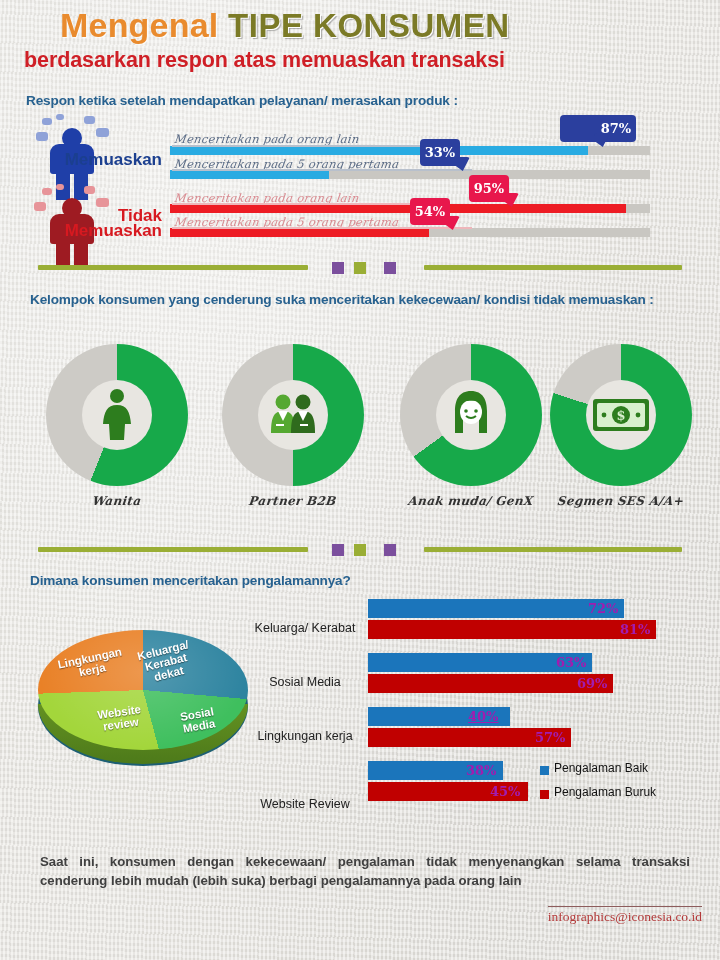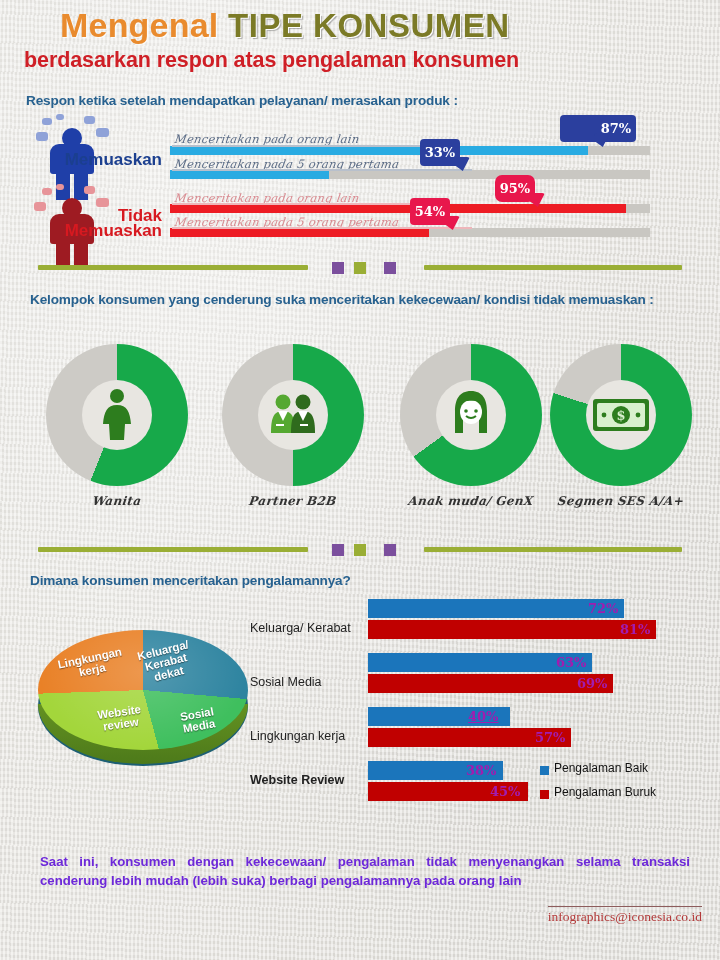--- a/index.html
+++ b/index.html
@@ -73,49 +73,49 @@
   .dicon{position:absolute;left:36px;top:36px;width:70px;height:70px;
          display:flex;align-items:center;justify-content:center;}
 
   
   .pie-area{position:absolute;left:18px;top:600px;width:240px;height:210px;}
   .pie-lbl{position:absolute;color:#fff;font-weight:bold;font-size:11.5px;
            text-align:center;line-height:12px;text-shadow:0 1px 1px rgba(0,0,0,.45);}
 
   
   .bchart{position:absolute;left:250px;top:596px;width:460px;height:240px;}
-  .bcat{position:absolute;right:0;font-size:12.5px;color:#222;text-align:left;white-space:nowrap;}
+  .bcat{position:absolute;right:0;font-size:12.5px;color:#222;text-align:center;white-space:nowrap;}
   .bbar{position:absolute;height:19px;}
   .bval{position:absolute;color:#a21caf;font-weight:bold;font-size:13px;
         font-family:"DejaVu Serif",serif;}
   .lgsq{position:absolute;width:9px;height:9px;}
   .lgtx{position:absolute;font-size:12px;color:#111;white-space:nowrap;}
 
   
-  .foot{position:absolute;left:40px;top:852px;width:650px;color:#6d28d9;
+  .foot{position:absolute;left:40px;top:852px;width:650px;color:#404040;
         font-weight:bold;font-size:13.2px;line-height:19px;text-align:justify;}
   .logo{position:absolute;right:18px;top:903px;text-align:right;}
   .logo-main{font-weight:bold;font-size:15.5px;color:#1a1a1a;letter-spacing:-.2px;}
   .logo-by{font-style:italic;font-weight:bold;font-size:11px;color:#1a1a1a;}
   .logo-ico{font-weight:bold;font-size:17px;color:#1a1a1a;letter-spacing:-.4px;}
   .logo-rule{height:1px;background:#8d5c5c;margin:3px 0 2px 0;}
   .logo-mail{color:#b33a3a;font-family:"Liberation Serif",serif;font-size:13.5px;}
 </style>
 </head>
 <body>
 
 <div id="page"></div>
 <div class="layer">
 
   <div class="title">
     <div class="t-line1">
       <span class="t-m">Mengenal</span>
       <span class="t-k">TIPE KONSUMEN</span>
     </div>
-    <div class="t-line2">berdasarkan respon atas pengalaman konsumen</div>
+    <div class="t-line2">berdasarkan respon atas memuaskan transaksi</div>
   </div>
 
   <div class="sec-head" style="left:26px;top:93px;">Respon ketika setelah mendapatkan pelayanan/ merasakan produk :</div>
 
   <div class="s1">
 
     <div class="person" style="left:30px;top:2px;width:90px;height:86px;">
       <div class="p-head" style="background:#1f3fa8;"></div>
       <div class="p-torso" style="background:#1f3fa8;"></div>
       <div class="p-legL" style="background:#1f3fa8;"></div>
@@ -173,21 +173,21 @@
     <div class="track" style="left:170px;top:22px;width:480px;"></div>
     <div class="fill" style="left:170px;top:22px;width:456px;background:#ed1c24;"></div>
     <div class="hand" style="left:175px;top:9px;color:#d98a90;">Menceritakan pada orang lain</div>
     <div class="handline" style="left:172px;top:21px;width:250px;background:#eeb6ba;"></div>
 
     <div class="track" style="left:170px;top:46px;width:480px;"></div>
     <div class="fill" style="left:170px;top:46px;width:259px;background:#ed1c24;"></div>
     <div class="hand" style="left:175px;top:33px;color:#d98a90;">Menceritakan pada 5 orang pertama</div>
     <div class="handline" style="left:172px;top:45px;width:300px;background:#eeb6ba;"></div>
 
-    <div class="callout" style="left:495px;top:-7px;width:40px;height:27px;background:#e8174c;border-radius:7px;">
+    <div class="callout" style="left:469px;top:-7px;width:40px;height:27px;background:#e8174c;">
       <span>95%</span>
       <span class="sub" style="left:34px;top:18px;width:16px;height:14px;background:#e8174c;
             clip-path:polygon(0 0,100% 0,55% 100%,0 55%);"></span>
     </div>
     <div class="callout" style="left:410px;top:16px;width:40px;height:27px;background:#e8174c;">
       <span>54%</span>
       <span class="sub" style="left:34px;top:18px;width:16px;height:14px;background:#e8174c;
             clip-path:polygon(0 0,100% 0,55% 100%,0 55%);"></span>
     </div>
   </div>
@@ -317,21 +317,21 @@
     <div class="bval" style="left:306px;top:59px;">63%</div>
     <div class="bbar" style="left:118px;top:78px;width:245px;background:#c00000;"></div>
     <div class="bval" style="left:327px;top:80px;">69%</div>
 
     <div class="bcat" style="left:0;top:133px;width:110px;">Lingkungan kerja</div>
     <div class="bbar" style="left:118px;top:111px;width:142px;background:#1b75bb;"></div>
     <div class="bval" style="left:218px;top:113px;text-decoration:underline;">40%</div>
     <div class="bbar" style="left:118px;top:132px;width:203px;background:#c00000;"></div>
     <div class="bval" style="left:285px;top:134px;">57%</div>
 
-    <div class="bcat" style="left:0;top:177px;width:110px;font-weight:bold;">Website Review</div>
+    <div class="bcat" style="left:0;top:201px;width:110px;">Website Review</div>
     <div class="bbar" style="left:118px;top:165px;width:135px;background:#1b75bb;"></div>
     <div class="bval" style="left:216px;top:167px;">38%</div>
     <div class="bbar" style="left:118px;top:186px;width:160px;background:#c00000;"></div>
     <div class="bval" style="left:240px;top:188px;">45%</div>
 
     <div class="lgsq" style="left:290px;top:170px;background:#1b75bb;"></div>
     <div class="lgtx" style="left:304px;top:165px;">Pengalaman Baik</div>
     <div class="lgsq" style="left:290px;top:194px;background:#c00000;"></div>
     <div class="lgtx" style="left:304px;top:189px;">Pengalaman Buruk</div>
   </div>

